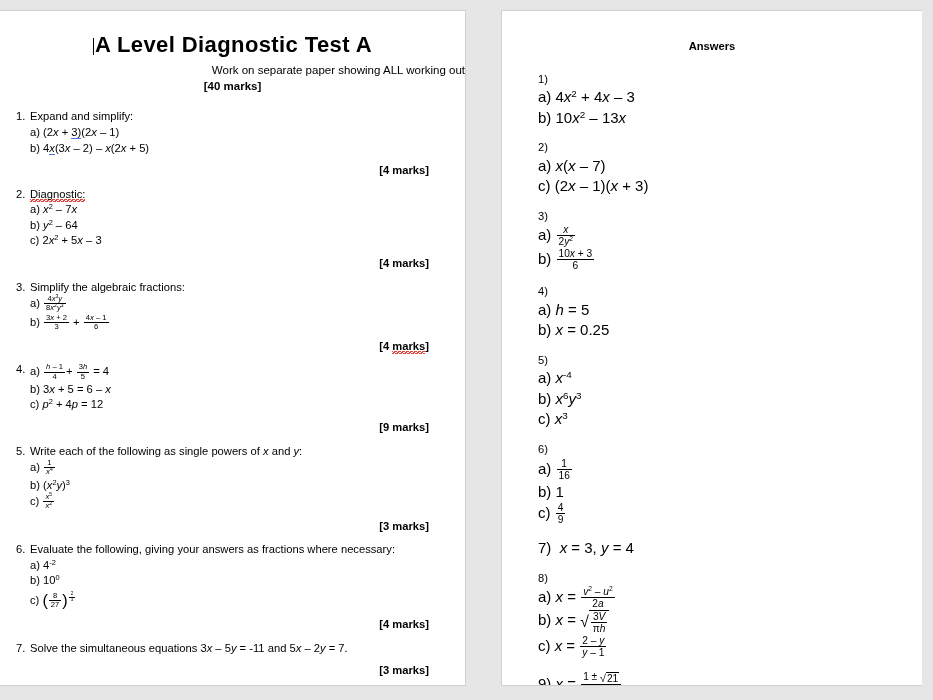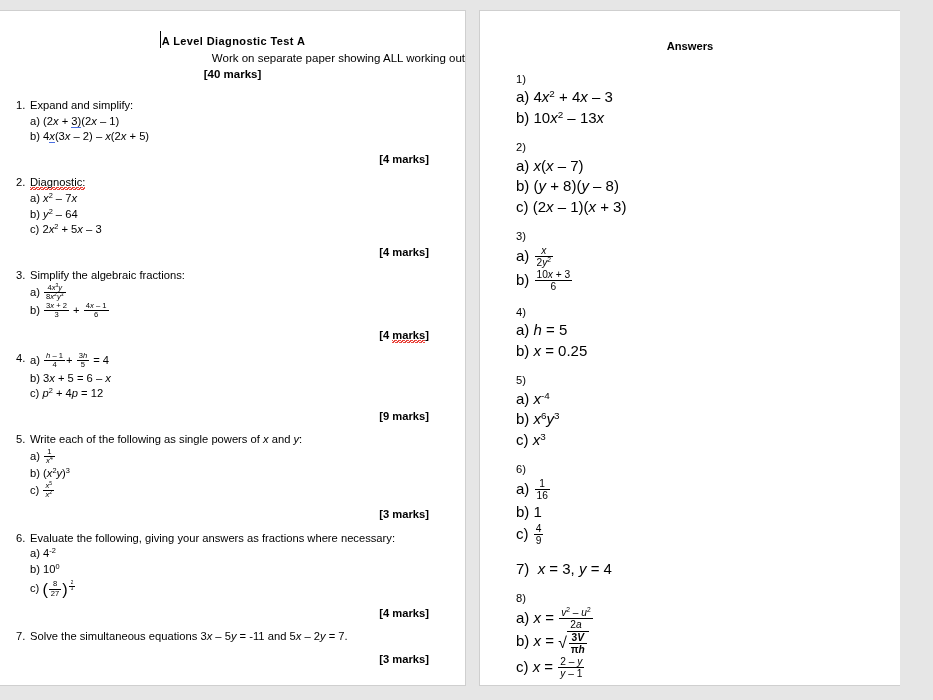--- a/index.html
+++ b/index.html
@@ -24,33 +24,33 @@
   .page {
     position: absolute;
     top: 10px;
     background: #ffffff;
     border: 1px solid #cfcfcf;
     box-sizing: border-box;
     height: 676px;
     overflow: hidden;
   }
   #page-left  { left: 0px;   width: 466px; border-left: none; }
-  #page-right { left: 479px; width: 421px; border-right: none; }
+  #page-right { left: 501px; width: 421px; border-right: none; }
 
   
   .doc {
     font-family: "Liberation Sans", sans-serif;
     color: #000;
     font-size: 11.2px;
     line-height: 1.30;
   }
 
   .title {
     text-align: center;
-    font-size: 11px;
+    font-size: 22px;
     font-weight: 700;
     letter-spacing: .4px;
     margin: 20px 0 0 0;
     position: relative;
   }
   .title .caret {
     display: inline-block;
     width: 1px;
     height: 17px;
     background: #000;
@@ -118,21 +118,20 @@
   .sqrt {
     display: inline-block;
     vertical-align: -0.15em;
     white-space: nowrap;
   }
   .sqrt > .rad { font-size: 1.05em; }
   .sqrt > .inner {
     display: inline-block;
     border-top: 1px solid #000;
     padding: 0 1px;
-    font-weight: bold;
   }
 
   .paren-big {
     display: inline-block;
     font-size: 1.45em;
     vertical-align: -0.18em;
     line-height: .8;
   }
 
   
@@ -257,21 +256,20 @@
 
       <div class="ans-group">
         <div class="ans-head">1)</div>
         <div class="ans-line">a) 4<i class="v">x</i><sup>2</sup> + 4<i class="v">x</i> – 3</div>
         <div class="ans-line">b) 10<i class="v">x</i><sup>2</sup> – 13<i class="v">x</i></div>
       </div>
 
       <div class="ans-group">
         <div class="ans-head">2)</div>
         <div class="ans-line">a) <i class="v">x</i>(<i class="v">x</i> – 7)</div>
-        <div class="ans-line">b) (<i class="v">y</i> + 8)(<i class="v">y</i> – 8)</div>
         <div class="ans-line">c) (2<i class="v">x</i> – 1)(<i class="v">x</i> + 3)</div>
       </div>
 
       <div class="ans-group">
         <div class="ans-head">3)</div>
         <div class="ans-line">a)&nbsp;<span class="frac small"><span class="num"><i class="v">x</i></span><span class="den">2<i class="v">y</i><sup>2</sup></span></span></div>
         <div class="ans-line">b)&nbsp;<span class="frac small"><span class="num">10<i class="v">x</i> + 3</span><span class="den">6</span></span></div>
       </div>
 
       <div class="ans-group">

